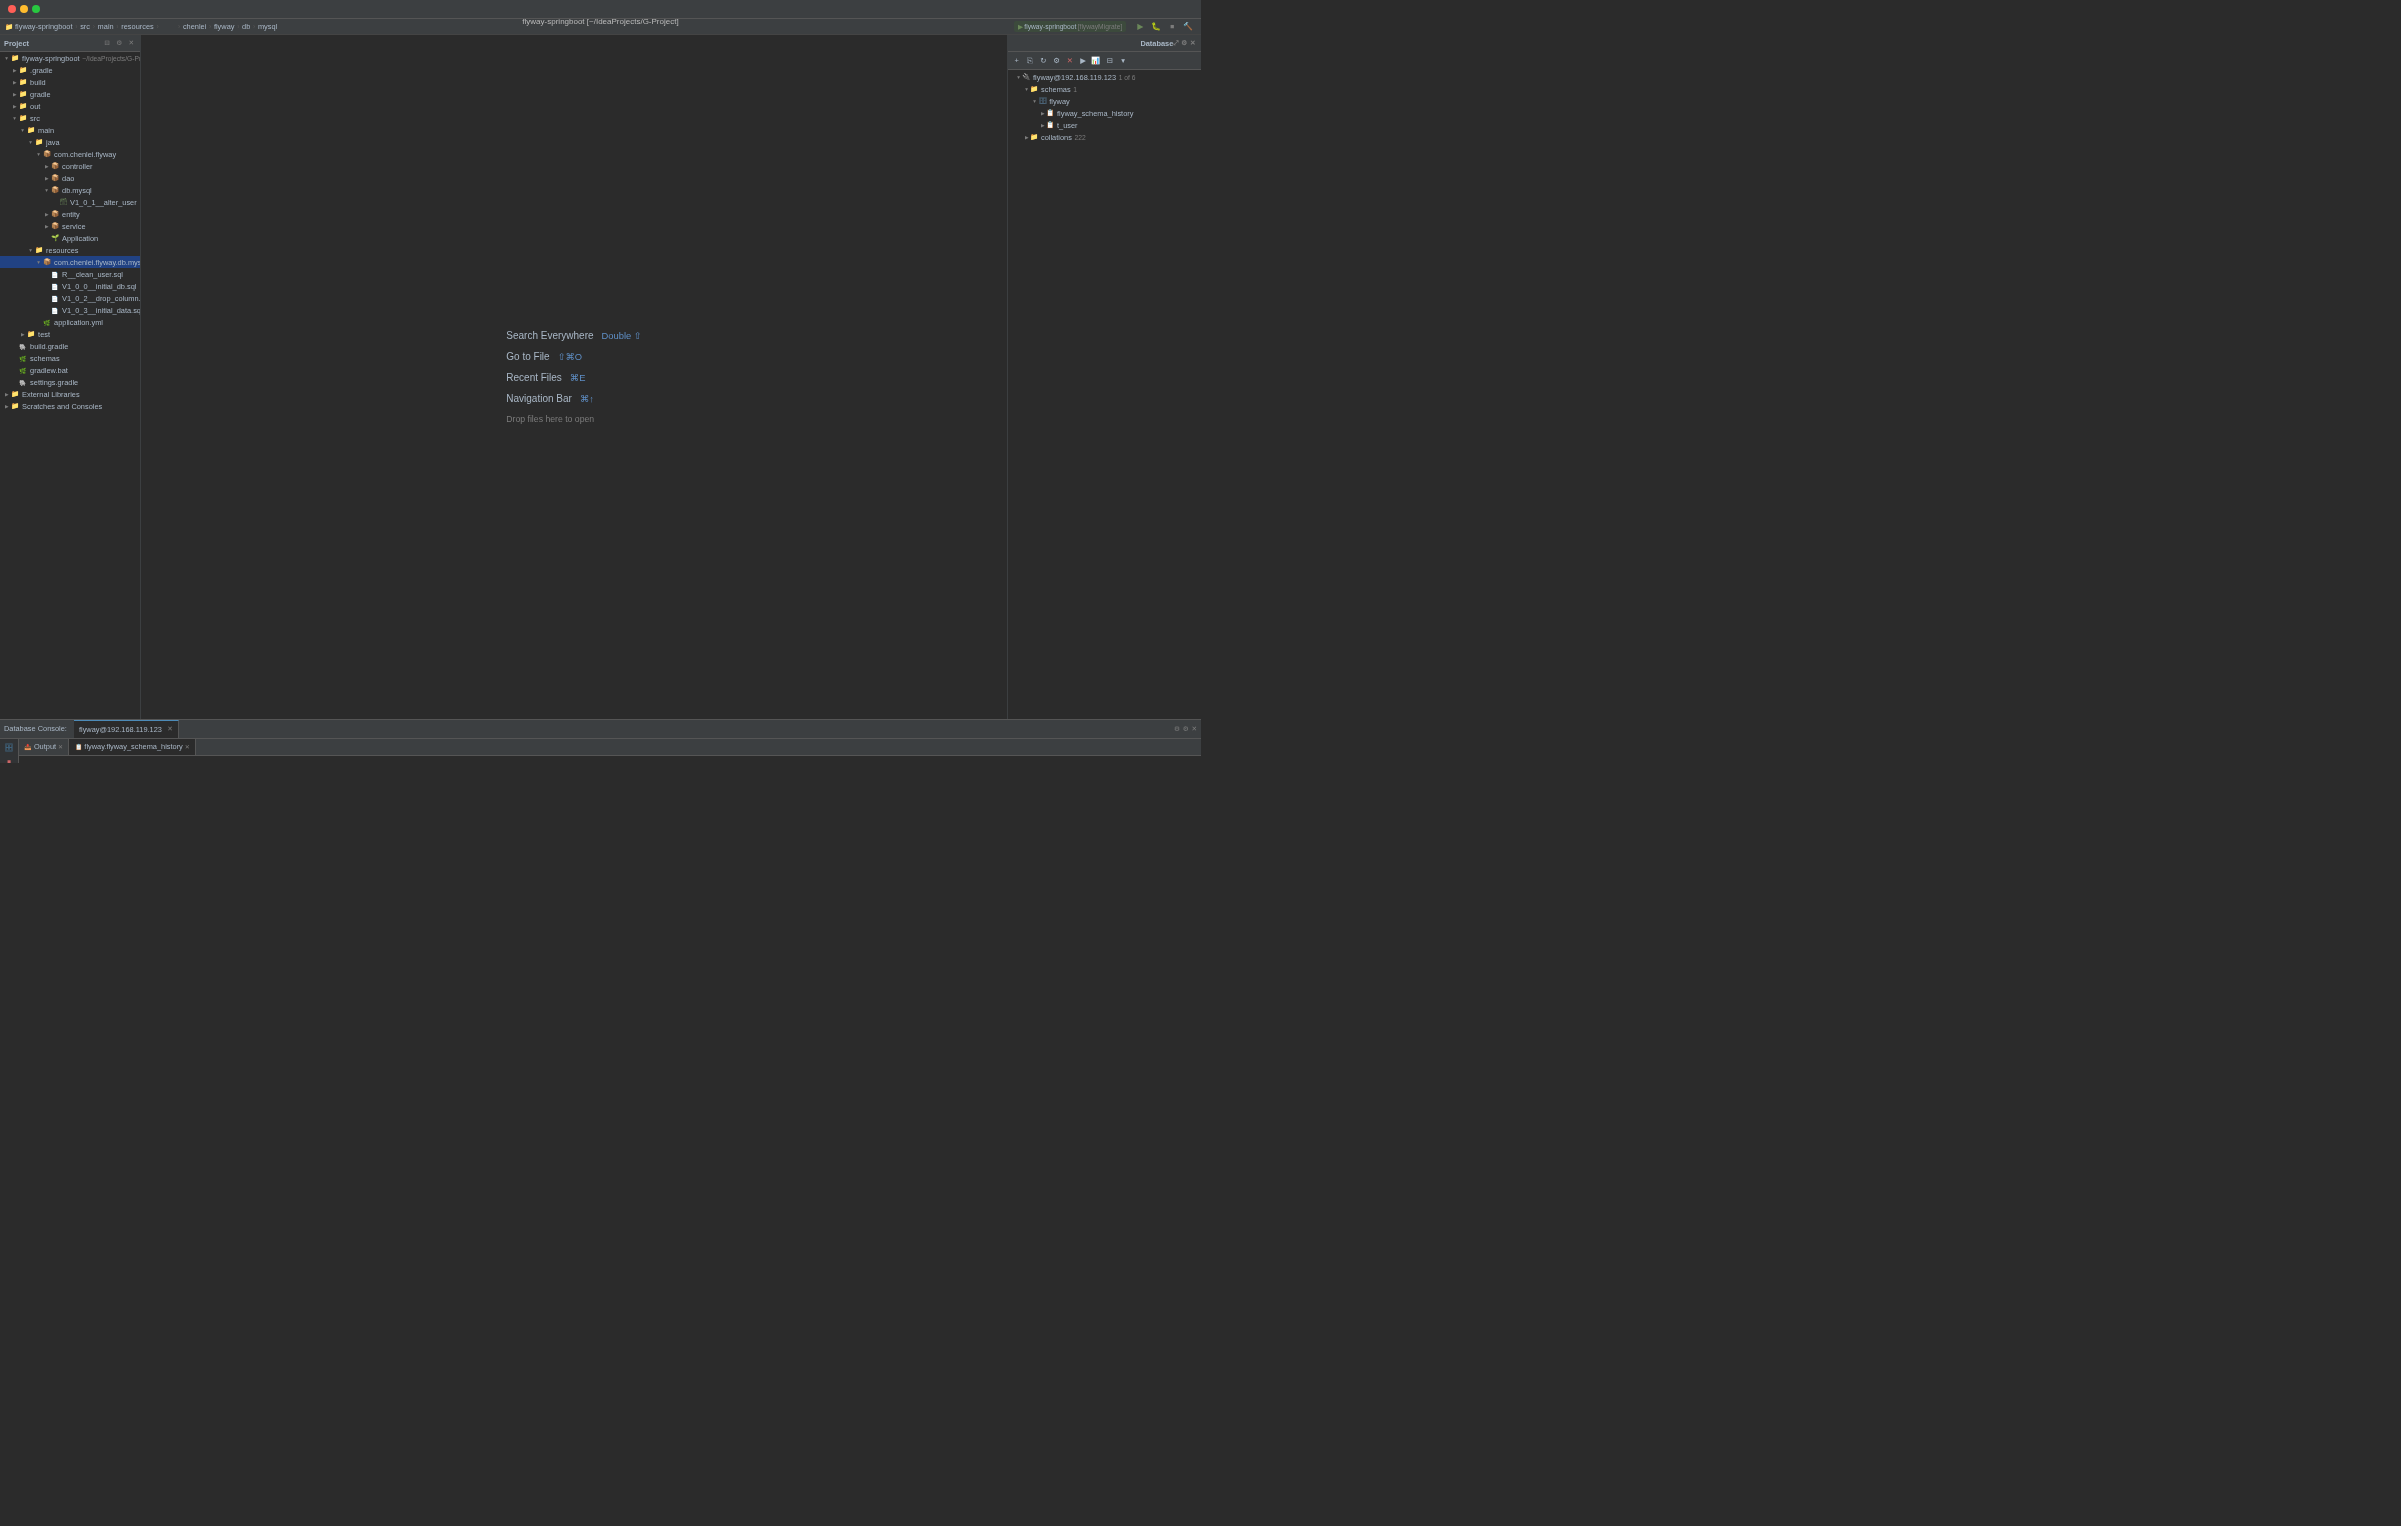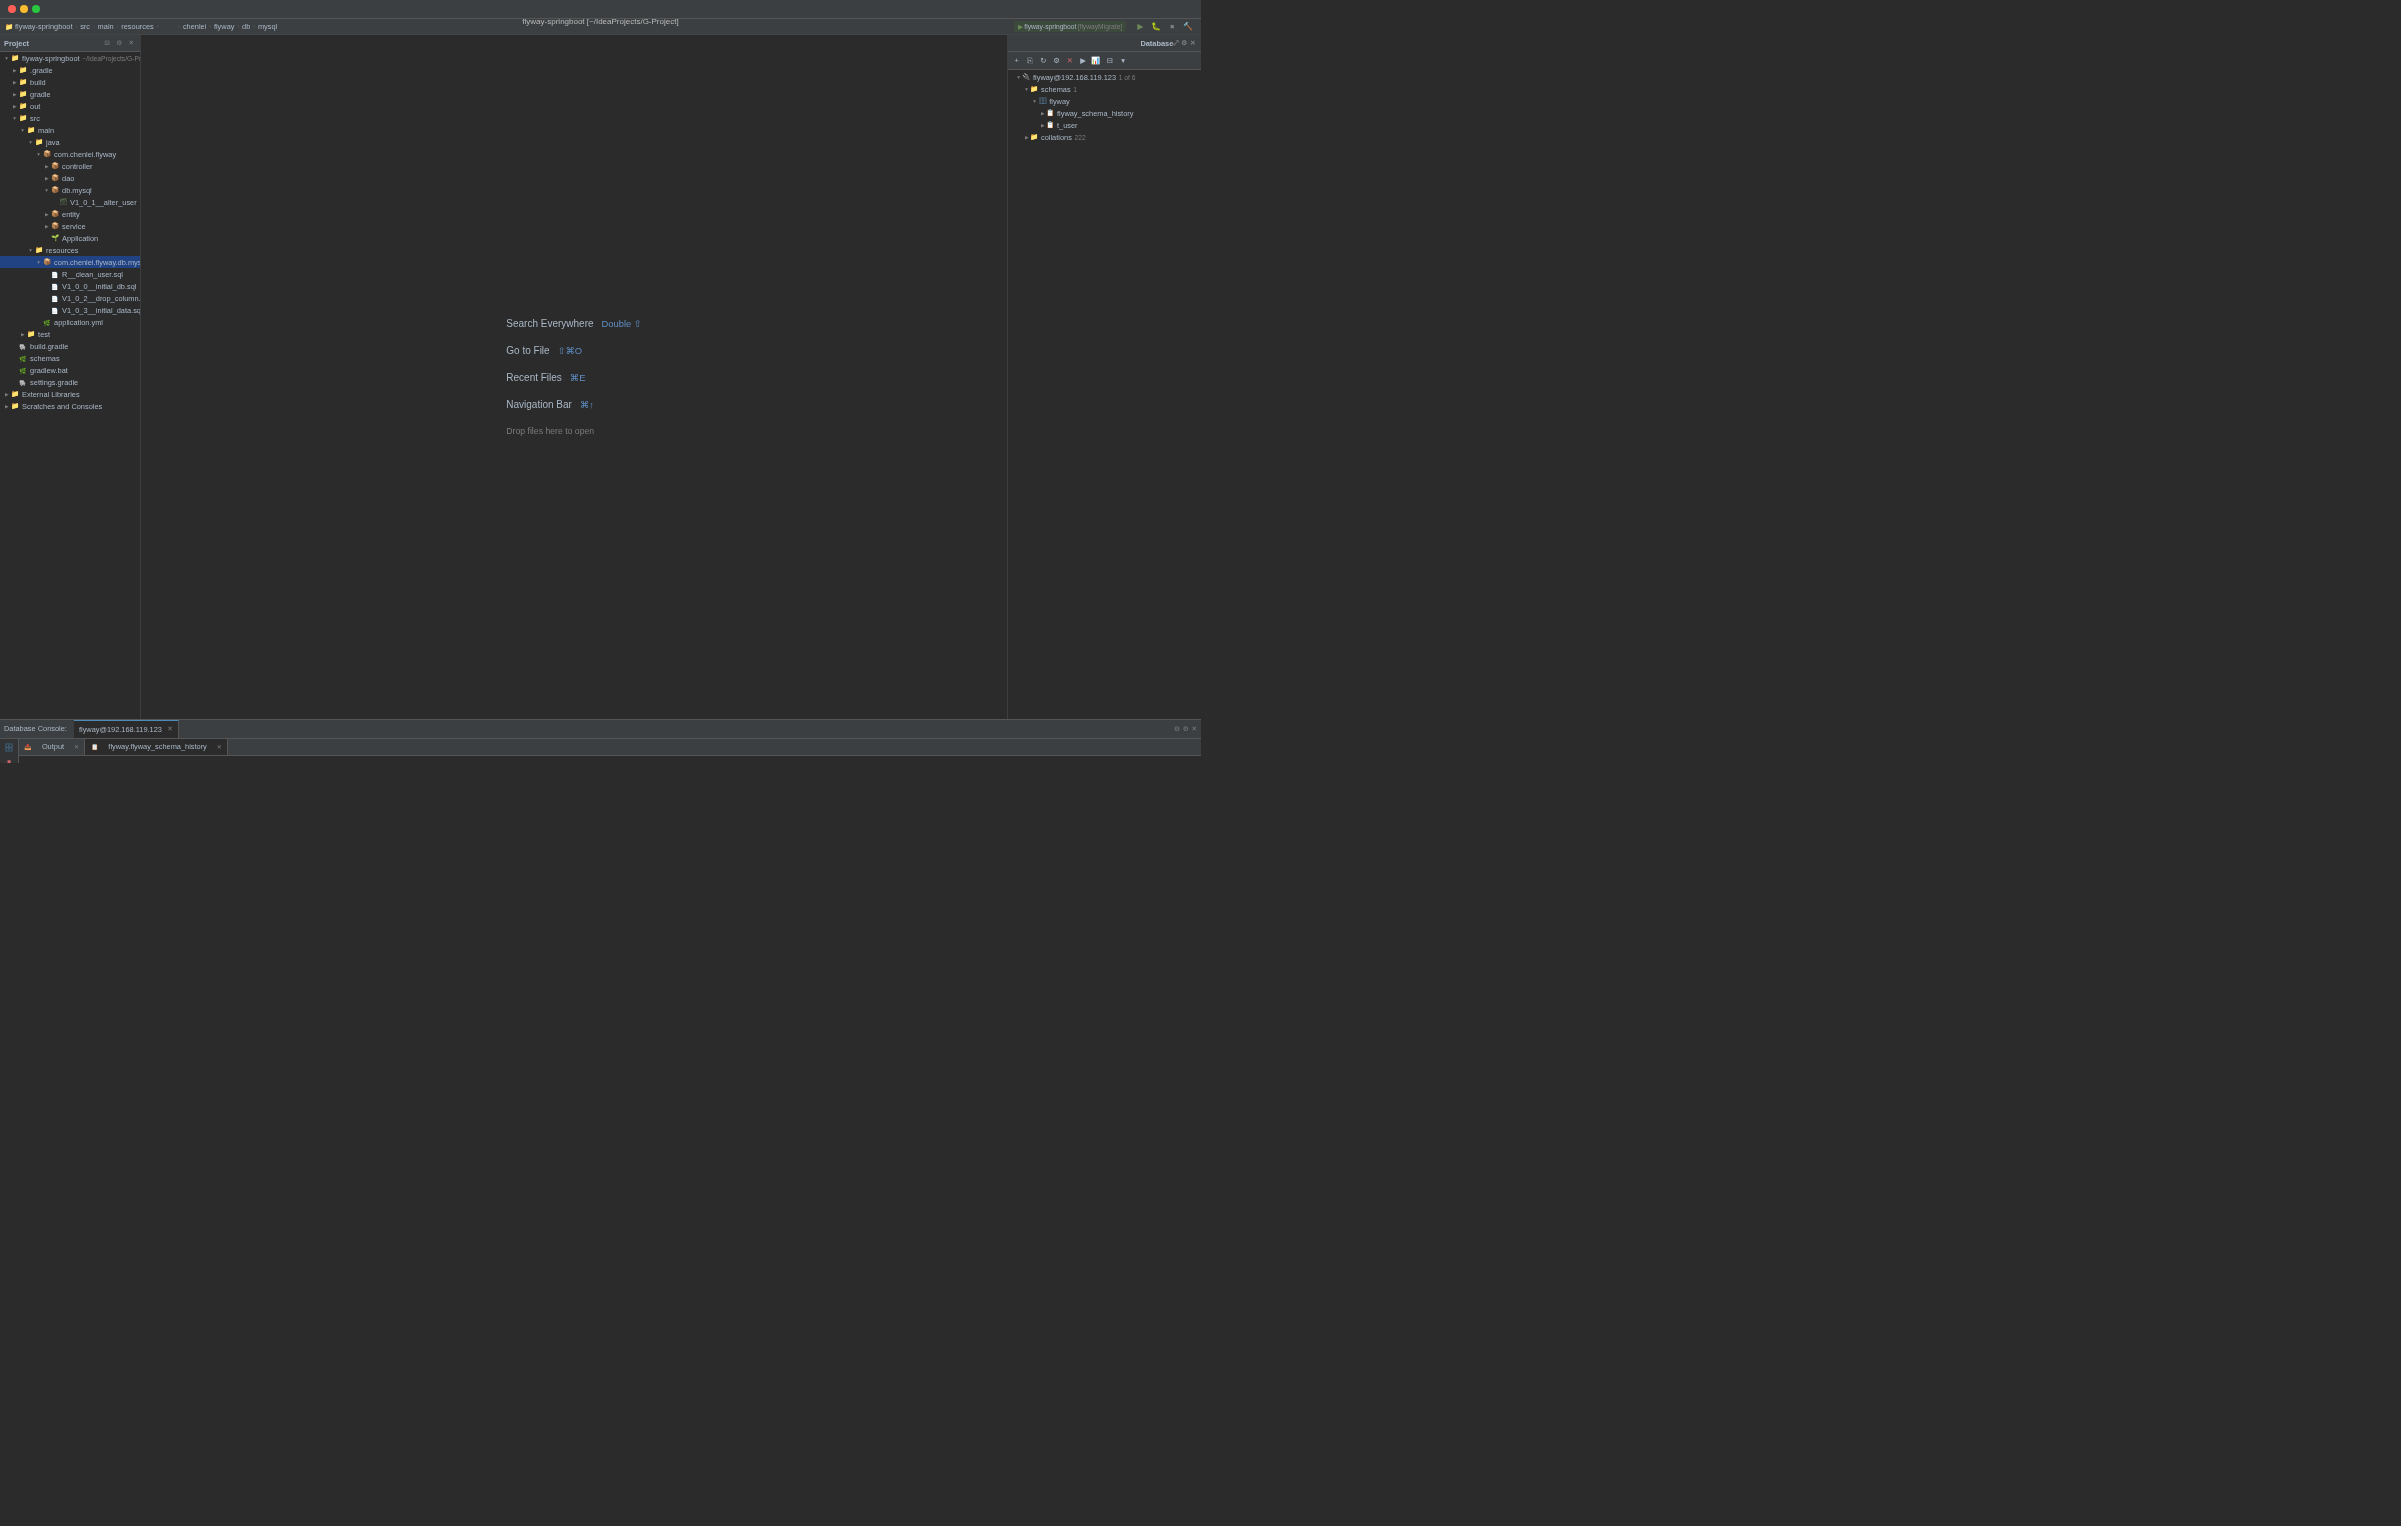--- a/index.html
+++ b/index.html
@@ -159,21 +159,21 @@
       background: #2b2b2b;
       display: flex;
       flex-direction: column;
       align-items: center;
       justify-content: center;
     }
     .welcome-content {
       display: flex;
       flex-direction: column;
       align-items: flex-start;
-      gap: 16px;
+      gap: 10px;
     }
     .welcome-item {
       display: flex;
       align-items: center;
       gap: 8px;
       cursor: pointer;
     }
     .welcome-item-label {
       font-size: 10px;
       color: #a9b7c6;
@@ -324,21 +324,21 @@
     }
     .console-inner-tab {
       display: flex;
       align-items: center;
       padding: 0 5.4px;
       height: 100%;
       font-size: 7.4px;
       color: #a9b7c6;
       cursor: pointer;
       border-right: 0.7px solid #555;
-      gap: 10px;
+      gap: 2px;
     }
     .console-inner-tab.active {
       background: #2b2b2b;
     }
     .console-area {
       flex: 1;
       background: #2b2b2b;
     }
 
     

